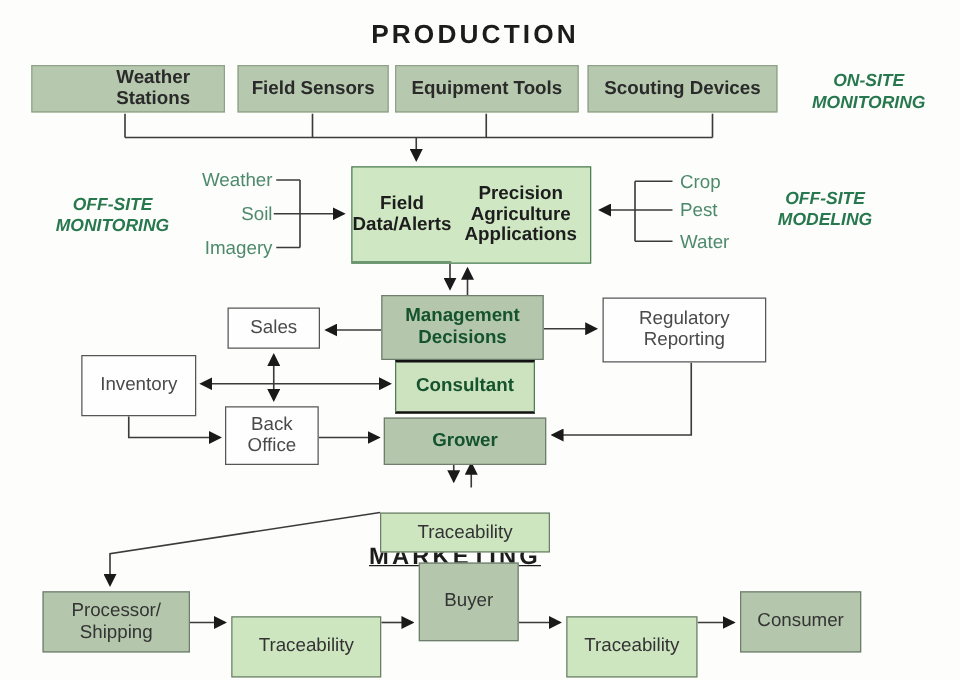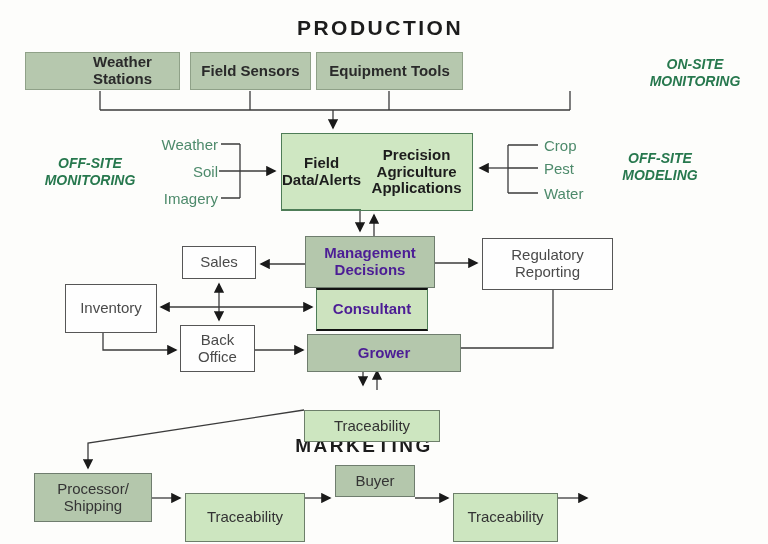--- a/index.html
+++ b/index.html
@@ -8,21 +8,21 @@
     background:#fdfdfb;
     font-family:"Liberation Sans", sans-serif;
   }
   svg.wires{position:absolute;left:0;top:0;z-index:1;}
   .wire{stroke:#3b3b3b;stroke-width:1.3;fill:none;}
   .hdg{
     position:absolute;z-index:2;text-align:center;
     font-weight:700;color:#1c1c1c;letter-spacing:2.5px;
   }
   .hdg-production{left:260px;top:16px;width:240px;font-size:21px;}
-  .hdg-marketing{left:264px;top:435px;width:200px;font-size:19px;}
+  .hdg-marketing{left:264px;top:435px;width:200px;font-size:19px;text-decoration:underline;}
   .ann{
     position:absolute;z-index:2;text-align:center;white-space:pre-line;
     font-weight:700;font-style:italic;color:#27784e;
     font-size:14px;line-height:1.18;
   }
   .ann-onsite{left:626px;top:56px;width:138px;}
   .ann-offmon{left:22px;top:155px;width:136px;}
   .ann-offmod{left:596px;top:150px;width:128px;}
   .inlabel{
     position:absolute;z-index:2;color:#4d8a6b;font-size:15px;line-height:1;
@@ -31,21 +31,21 @@
   .box{
     position:absolute;z-index:2;box-sizing:border-box;
     display:flex;align-items:center;justify-content:center;
     text-align:center;white-space:pre-line;line-height:1.12;
     font-size:15px;
   }
   .sage{background:#b6c8ae;border:1px solid #8fa188;color:#2a2a2a;font-weight:700;}
   .sage-gray{background:#b4c7ac;border:1px solid #6f7d6e;}
   .lite{background:#cde6c0;border:1px solid #6d7f6a;color:#333;font-weight:400;margin-top:20px;}
   .white{background:#fefefe;border:1px solid #565656;color:#4a4a4a;font-weight:400;}
-  .bold{font-weight:700;color:#4c1d95;}
+  .bold{font-weight:700;color:#14532d;}
   .reg{font-weight:400;color:#343434;}
   
   .central{
     position:absolute;z-index:2;box-sizing:border-box;
     left:281px;top:133px;width:192px;height:78px;
     background:#cfe7c2;border:1.5px solid #4e7d57;
     display:flex;
   }
   .central .cell{
     flex:1;display:flex;align-items:center;justify-content:center;
@@ -122,38 +122,40 @@
   <div class="inlabel r" style="left:140px;top:164px;width:78px;">Soil</div>
   <div class="inlabel r" style="left:140px;top:191px;width:78px;">Imagery</div>
 
   <div class="inlabel" style="left:544px;top:138px;width:70px;">Crop</div>
   <div class="inlabel" style="left:544px;top:161px;width:70px;">Pest</div>
   <div class="inlabel" style="left:544px;top:186px;width:70px;">Water</div>
 
   <div class="box sage" style="left:25px;top:52px;width:155px;height:38px;padding-left:40px;">Weather Stations</div>
   <div class="box sage" style="left:190px;top:52px;width:121px;height:38px;">Field Sensors</div>
   <div class="box sage" style="left:316px;top:52px;width:147px;height:38px;">Equipment Tools</div>
+  <div class="box sage" style="left:470px;top:52px;width:152px;height:38px;">Scouting Devices</div>
 
   <div class="central">
     <div class="cell top">Field Data/Alerts</div>
     <div class="cell">Precision Agriculture
 Applications</div>
   </div>
 
   <div class="box sage sage-gray bold" style="left:305px;top:236px;width:130px;height:52px;">Management
 Decisions</div>
   <div class="box white" style="left:182px;top:246px;width:74px;height:33px;">Sales</div>
   <div class="box white" style="left:482px;top:238px;width:131px;height:52px;">Regulatory
 Reporting</div>
   <div class="box white" style="left:65px;top:284px;width:92px;height:49px;">Inventory</div>
   <div class="box consultant bold">Consultant</div>
   <div class="box white" style="left:180px;top:325px;width:75px;height:47px;">Back
 Office</div>
-  <div class="box sage sage-gray bold" style="left:307px;top:334px;width:154px;height:38px;">Grower</div>
+  <div class="box sage sage-gray bold" style="left:307px;top:334px;width:130px;height:38px;">Grower</div>
   <div class="box lite" style="left:304px;top:390px;width:136px;height:32px;">Traceability</div>
 
   <div class="box sage sage-gray reg" style="left:34px;top:473px;width:118px;height:49px;">Processor/
 Shipping</div>
   <div class="box lite" style="left:185px;top:473px;width:120px;height:49px;">Traceability</div>
-  <div class="box sage sage-gray reg" style="left:335px;top:465px;width:80px;height:32px;text-align:right;">Buyer</div>
+  <div class="box sage sage-gray reg" style="left:335px;top:450px;width:80px;height:63px;text-align:right;">Buyer</div>
   <div class="box lite" style="left:453px;top:473px;width:105px;height:49px;">Traceability</div>
+  <div class="box sage sage-gray reg" style="left:592px;top:473px;width:97px;height:49px;">Consumer</div>
 
 </div>
 
 </body></html>

